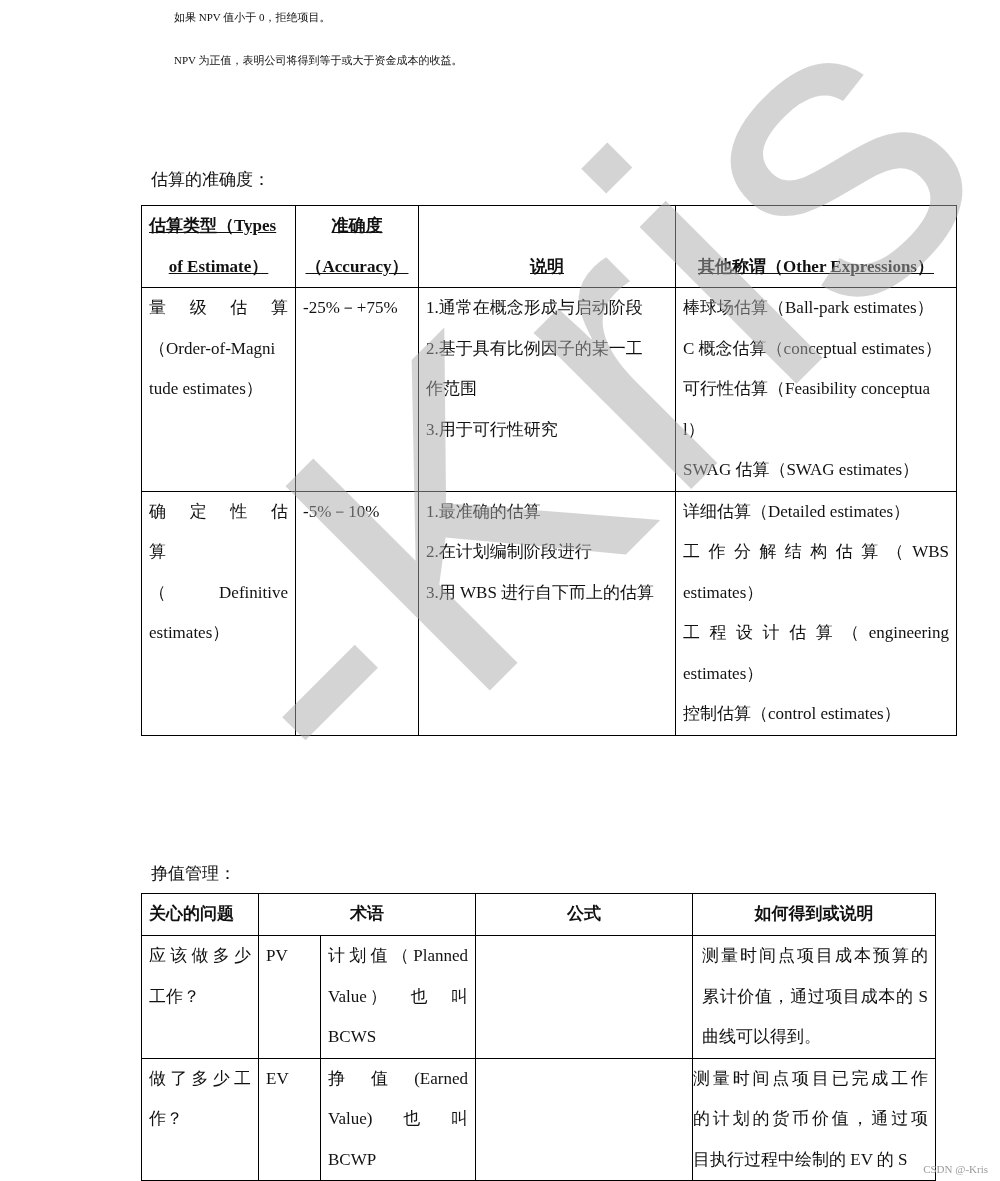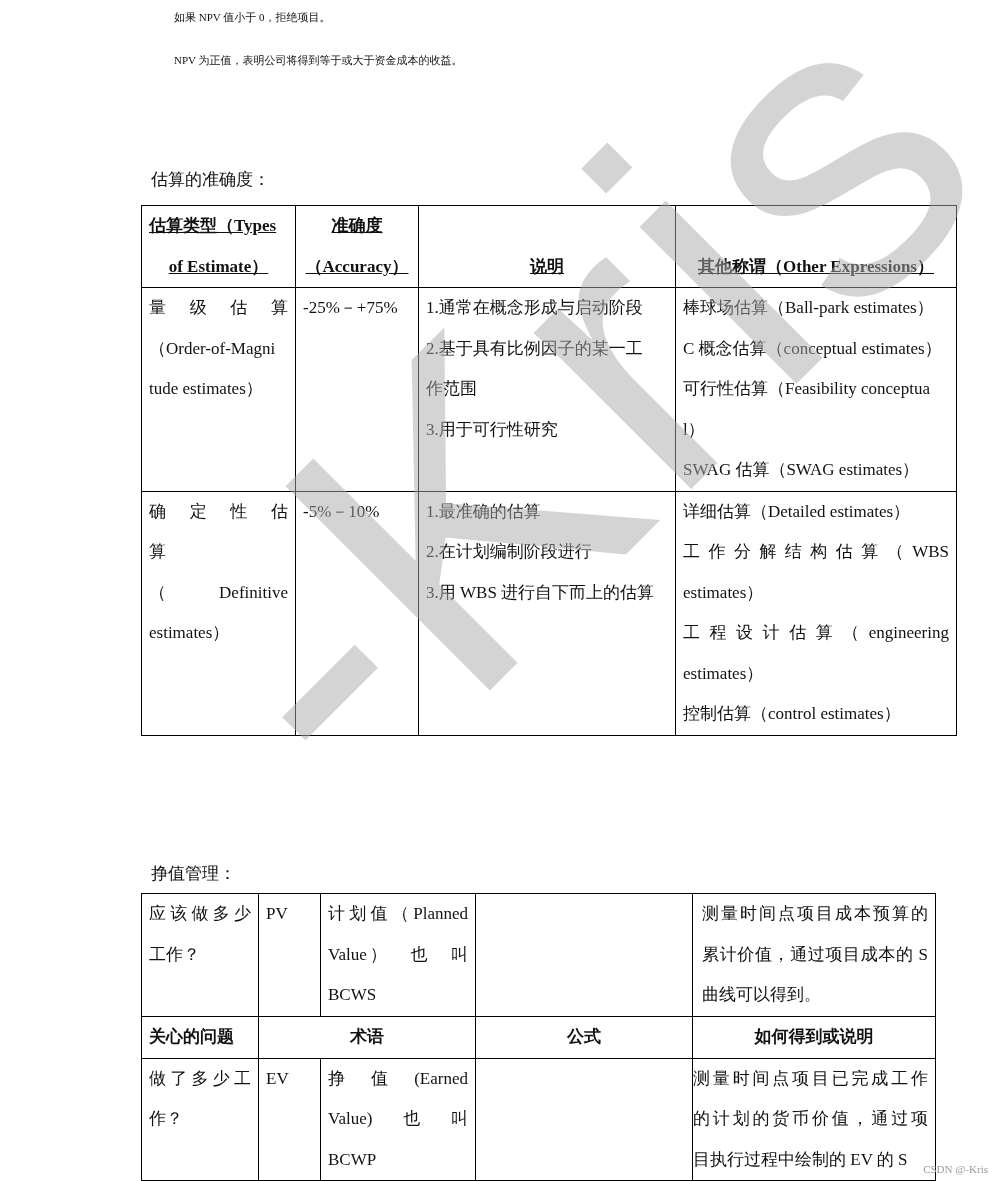--- a/index.html
+++ b/index.html
@@ -117,44 +117,44 @@
 
 <table style="left:141px; top:893px; width:794px;">
   <colgroup>
     <col style="width:117px">
       <col style="width:62px">
       <col style="width:155px">
       <col style="width:217px">
       <col style="width:243px">
   </colgroup>
   <tbody>
-      <tr style="height:120px;">
+      <tr style="height:42px;">
+    <th style="line-height:40px;">关心的问题</th>
+    <th class="center" colspan="2" style="line-height:40px;">术语</th>
+    <th class="center" style="line-height:40px;">公式</th>
+    <th class="center" style="line-height:40px;">如何得到或说明</th>
+  </tr>
+
+  <tr style="height:120px;">
     <td>
       <span class="line justify-line">应该做多少</span>
       <span class="line">工作？</span>
     </td>
     <td>PV</td>
     <td>
       <span class="line justify-line">计划值（Planned</span>
       <span class="line justify-line">Value）　也　叫</span>
       <span class="line">BCWS</span>
     </td>
     <td></td>
     <td style="padding-left:9px;">
       <span class="line justify-line">测量时间点项目成本预算的</span>
       <span class="line justify-line">累计价值，通过项目成本的 S</span>
       <span class="line">曲线可以得到。</span>
     </td>
-  </tr>
-
-  <tr style="height:42px;">
-    <th style="line-height:40px;">关心的问题</th>
-    <th class="center" colspan="2" style="line-height:40px;">术语</th>
-    <th class="center" style="line-height:40px;">公式</th>
-    <th class="center" style="line-height:40px;">如何得到或说明</th>
   </tr>
 
   <tr style="height:122px;">
     <td>
       <span class="line justify-line">做了多少工</span>
       <span class="line">作？</span>
     </td>
     <td>EV</td>
     <td>
       <span class="line justify-line">挣　值　(Earned</span>

